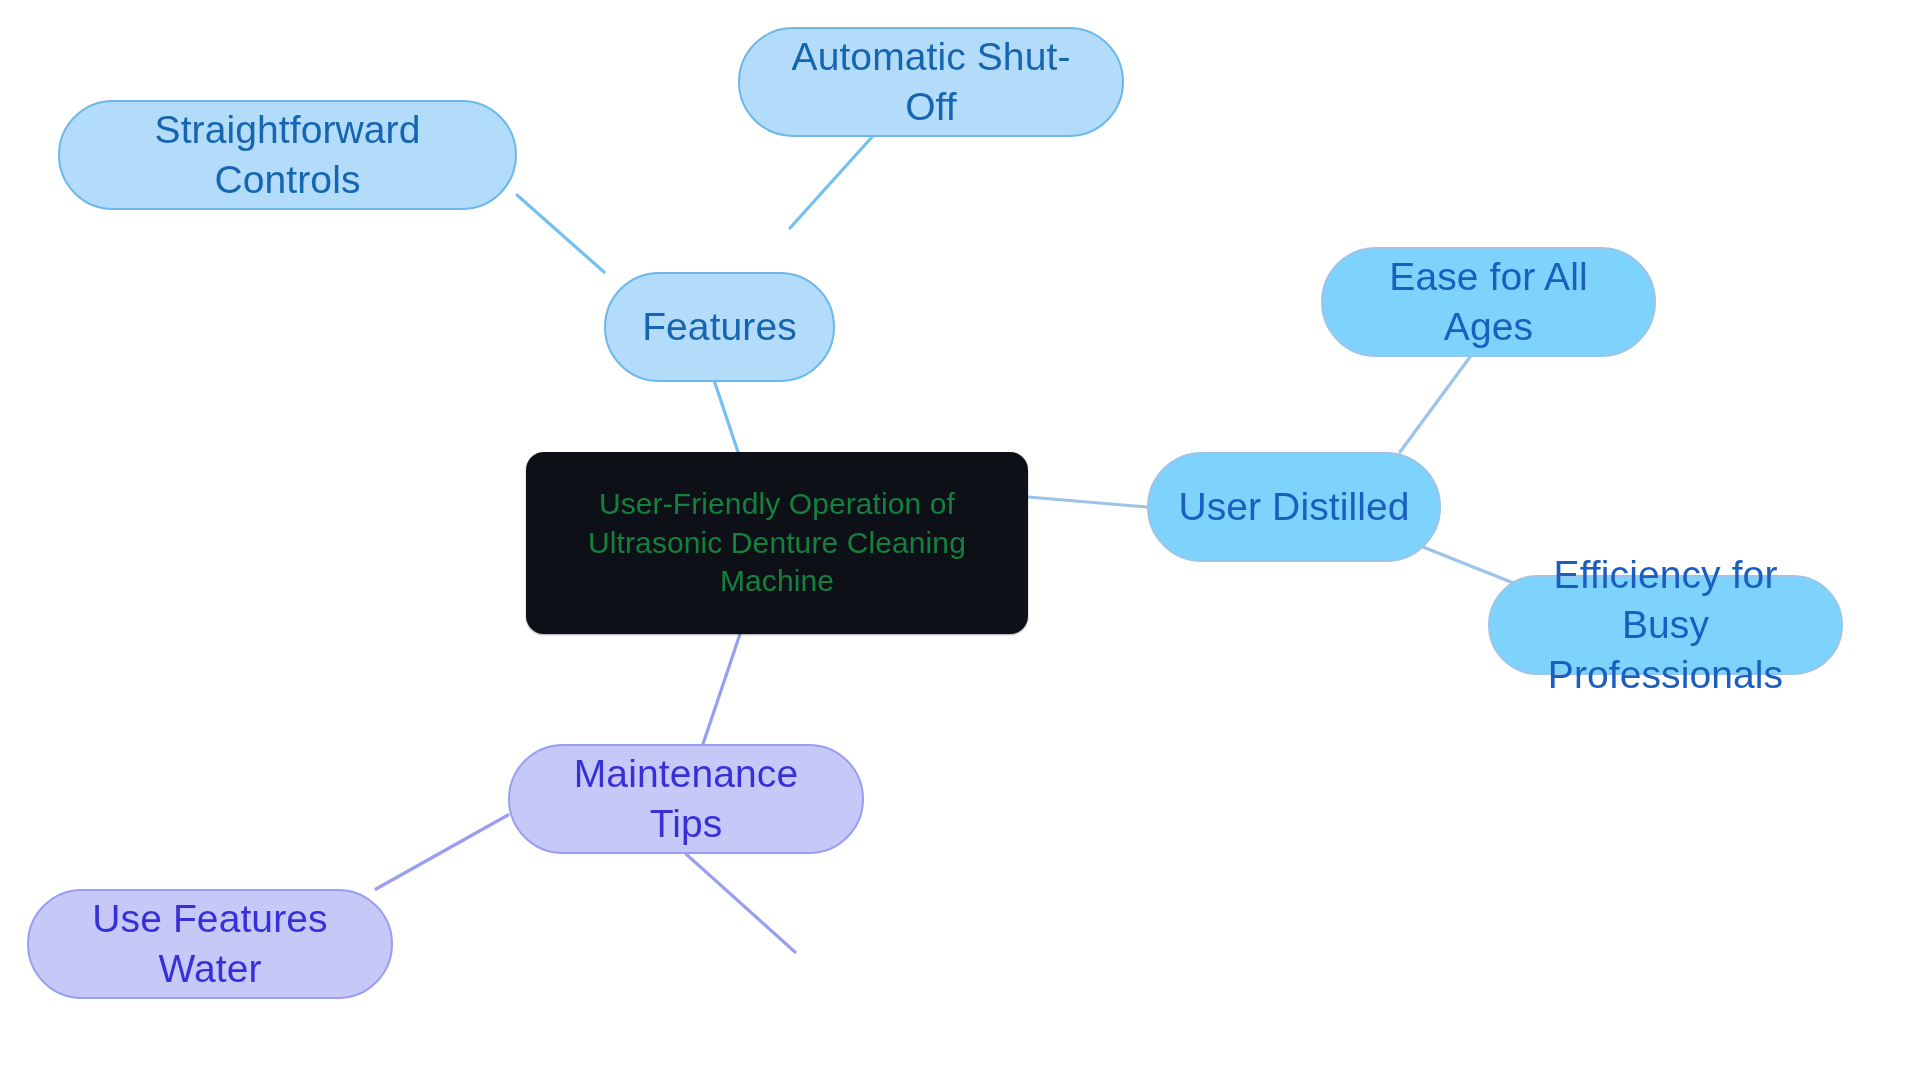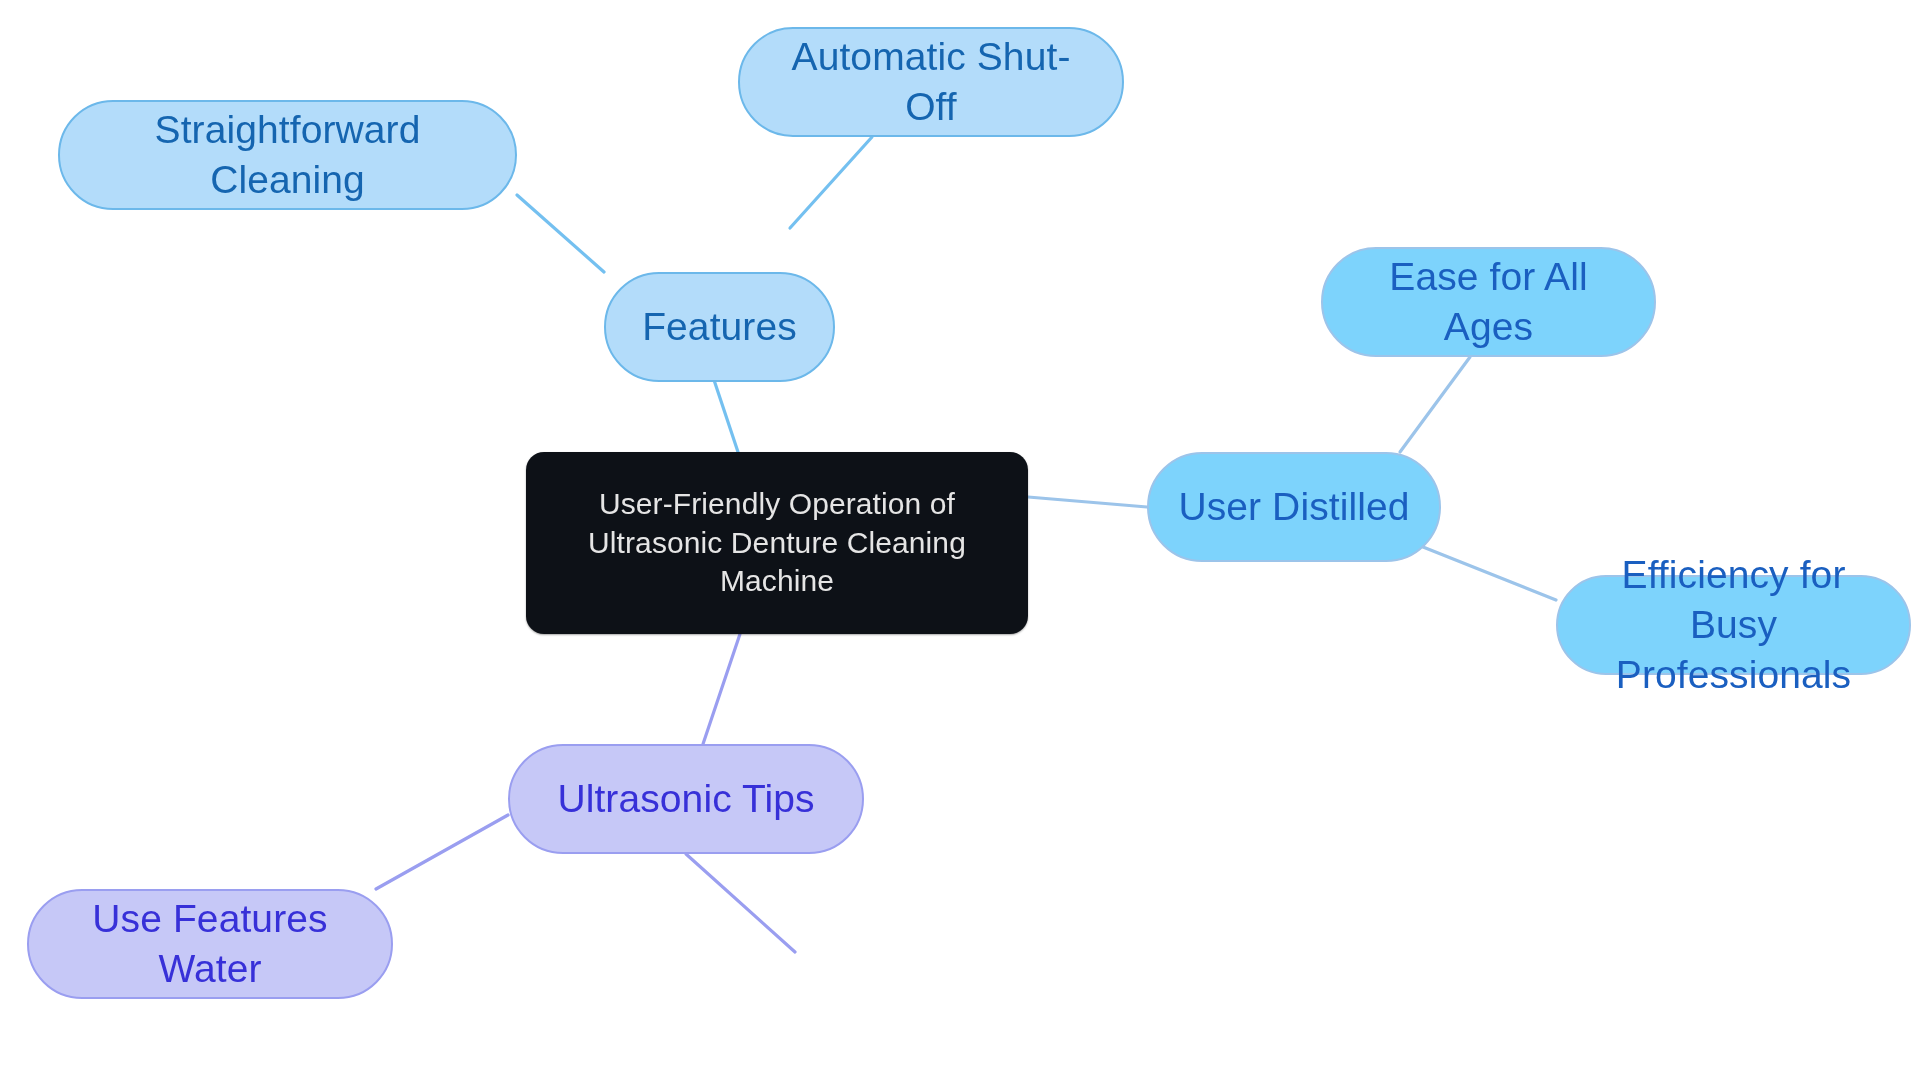--- a/index.html
+++ b/index.html
@@ -34,21 +34,21 @@
     align-items: center;
     justify-content: center;
     text-align: center;
     line-height: 1.28;
     white-space: pre-line;
     z-index: 2;
   }
   
   .node-root {
     background: #0d1117;
-    color: #e5e5e5;
+    color: #15803d;
     border-radius: 18px;
     font-size: 30px;
     letter-spacing: 0.1px;
     padding: 10px 26px;
     box-shadow: 0 1px 2px rgba(0,0,0,0.35);
   }
   
   .node-pill {
     border-radius: 999px;
     border-style: solid;
@@ -88,24 +88,24 @@
       <line x1="740" y1="634" x2="703" y2="744" stroke="#9a9ef0" stroke-width="3.2" stroke-linecap="round"></line>
       <line x1="508" y1="815" x2="376" y2="889" stroke="#9a9ef0" stroke-width="3.2" stroke-linecap="round"></line>
       <line x1="686" y1="854" x2="795" y2="952" stroke="#9a9ef0" stroke-width="3.2" stroke-linecap="round"></line>
     </svg>
 
   <div class="node node-root" style="left: 526px; top: 452px; width: 502px; height: 182px;">User-Friendly Operation of
 Ultrasonic Denture Cleaning
 Machine</div>
 
   <div class="node node-pill theme-features" style="left: 604px; top: 228px; width: 231px; height: 110px; margin-top: 44px;">Features</div>
-  <div class="node node-pill theme-features" style="left: 58px; top: 100px; width: 459px; height: 110px;">Straightforward Cleaning</div>
+  <div class="node node-pill theme-features" style="left: 58px; top: 100px; width: 459px; height: 110px;">Straightforward Controls</div>
   <div class="node node-pill theme-features" style="left: 738px; top: 27px; width: 386px; height: 110px;">Automatic Shut-Off</div>
 
   <div class="node node-pill theme-benefits" style="left: 1147px; top: 452px; width: 294px; height: 110px;">User Distilled</div>
   <div class="node node-pill theme-benefits" style="left: 1321px; top: 247px; width: 335px; height: 110px;">Ease for All Ages</div>
-  <div class="node node-pill theme-benefits" style="left: 1556px; top: 575px; width: 355px; height: 100px;">Efficiency for Busy
+  <div class="node node-pill theme-benefits" style="left: 1488px; top: 575px; width: 355px; height: 100px;">Efficiency for Busy
 Professionals</div>
 
-  <div class="node node-pill theme-maintenance" style="left: 508px; top: 744px; width: 356px; height: 110px;">Ultrasonic Tips</div>
+  <div class="node node-pill theme-maintenance" style="left: 508px; top: 744px; width: 356px; height: 110px;">Maintenance Tips</div>
   <div class="node node-pill theme-maintenance" style="left: 27px; top: 889px; width: 366px; height: 110px;">Use Features Water</div>
 
 </div>
 
 </body></html>

